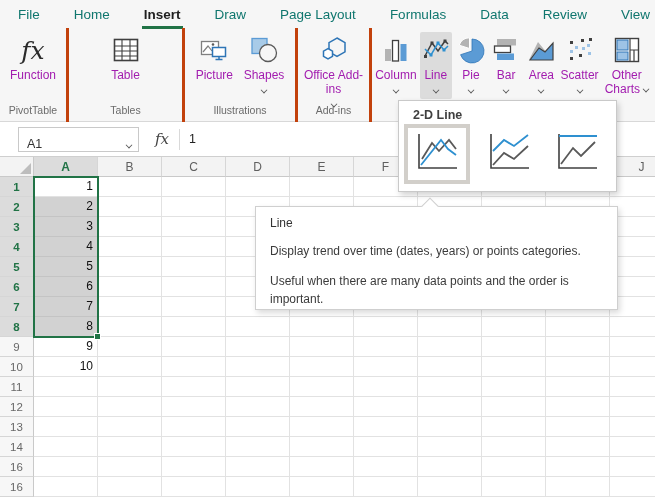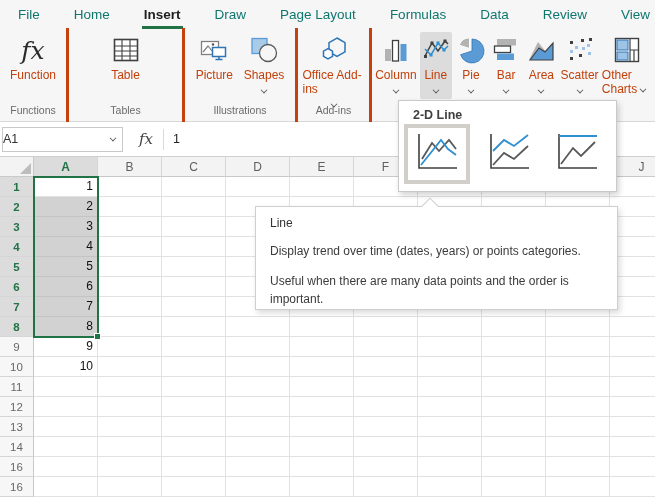--- a/index.html
+++ b/index.html
@@ -16,30 +16,30 @@
   .menu-item.active { color:#1f1f1f; font-weight:bold; }
   .menu-item.active::after { content:""; position:absolute; left:0; right:0; bottom:-2px; height:3px; background:#217346; }
   
   .ribbon { display:flex; height:94px; align-items:stretch; }
   .rgroup { display:flex; flex-direction:column; position:relative; }
   .rgroup + .rgroup { border-left:3px solid #c2410c; }
   .rbuttons { flex:1; display:flex; justify-content:space-evenly; align-items:flex-start; padding-top:4px; height:74px; }
   .glabel { height:20px; text-align:center; font-size:10.5px; color:#6b6b6b; padding-top:2px; }
   .rbtn { display:flex; flex-direction:column; align-items:center; padding-top:2px; cursor:pointer; border-radius:2px; }
   .rbtn .ricon { width:32px; height:32px; display:flex; align-items:center; justify-content:center; }
-  .rbtn .rlabel { font-size:12px; color:#c2410c; text-align:left; line-height:1.15; margin-top:3px; white-space:pre-line; }
+  .rbtn .rlabel { font-size:12px; color:#a21caf; text-align:center; line-height:1.15; margin-top:3px; white-space:pre-line; }
   .rbtn.pressed { background:#dcdcdc; box-shadow:0 6px 0 0 #dcdcdc; }
   .chev { display:inline-block; width:6px; height:6px; position:relative; margin-top:4px; }
   .chev::before { content:""; position:absolute; left:0; top:0; width:5px; height:5px; border-right:1.4px solid #555; border-bottom:1.4px solid #555; transform:rotate(45deg) scale(.8); }
   .chev.inline { margin:0 0 0 3px; vertical-align:1px; }
   .fx-glyph { font-family:"DejaVu Serif", serif; font-style:italic; font-size:25px; color:#2b2b2b; line-height:1; }
   .fx-small { font-family:"DejaVu Serif", serif; font-style:italic; font-size:15px; color:#444; }
   
   .fbar { position:absolute; left:0; top:122px; width:655px; height:35px; background:#fff; border-bottom:1px solid #cfcfcf; display:flex; align-items:center; }
-  .namebox { width:121px; height:25px; margin-left:2px; border:1px solid #c9c9c9; background:#fff; display:flex; align-items:center; font-size:12.5px; color:#333; }
+  .namebox { width:121px; height:25px; margin-left:18px; border:1px solid #c9c9c9; background:#fff; display:flex; align-items:flex-end; font-size:12.5px; color:#333; padding-left:8px; }
   .namebox .chev { margin:0 6px 3px auto; }
   .fxbtn { width:34px; height:25px; margin-left:6px; display:flex; align-items:center; justify-content:center; cursor:pointer; }
   .fsep { width:1px; height:21px; background:#d9d9d9; }
   .fvalue { font-size:12.5px; color:#222; margin-left:9px; }
   
   .grid { position:absolute; left:0; top:157px; width:655px; height:340px; background:#fff; }
   .g-row { display:flex; height:20px; }
   .g-corner { width:34px; min-width:34px; height:20px; background:#f3f3f3; border-right:1px solid #c9c9c9; border-bottom:1px solid #c9c9c9; position:relative; }
   .corner-tri { position:absolute; right:2px; bottom:2px; width:0; height:0; border-left:11px solid transparent; border-bottom:11px solid #bdbdbd; }
   .g-colhead { width:64px; min-width:64px; height:20px; background:#f3f3f3; border-right:1px solid #d6d6d6; border-bottom:1px solid #c9c9c9; font-size:12px; color:#5f5f5f; text-align:center; line-height:20px; }
@@ -82,21 +82,21 @@
 
     <div class="ribbon">
 
       <div class="rgroup" style="width:66px">
         <div class="rbuttons">
           <div class="rbtn">
             <span class="ricon fx-glyph">fx</span>
             <span class="rlabel">Function</span>
           </div>
         </div>
-        <div class="glabel">Functions</div>
+        <div class="glabel">PivotTable</div>
       </div>
 
       <div class="rgroup" style="width:116px">
         <div class="rbuttons">
           <div class="rbtn">
             <span class="ricon">
               <svg width="30" height="30" viewBox="0 0 30 30">
                   <rect x="3.5" y="4.5" width="23" height="21" fill="#fff" stroke="#404040" stroke-width="1.6"></rect>
                   <path d="M3.5 11h23 M3.5 16h23 M3.5 21h23 M11 4.5v21 M19 4.5v21" stroke="#404040" stroke-width="1.1" fill="none"></path>
                 </svg>

